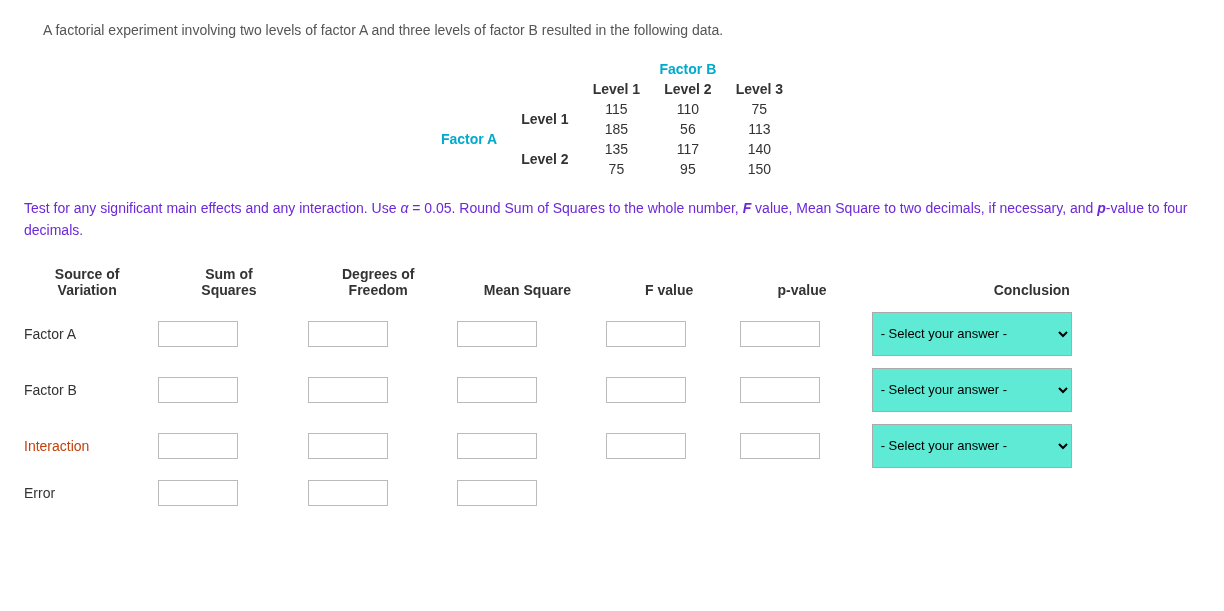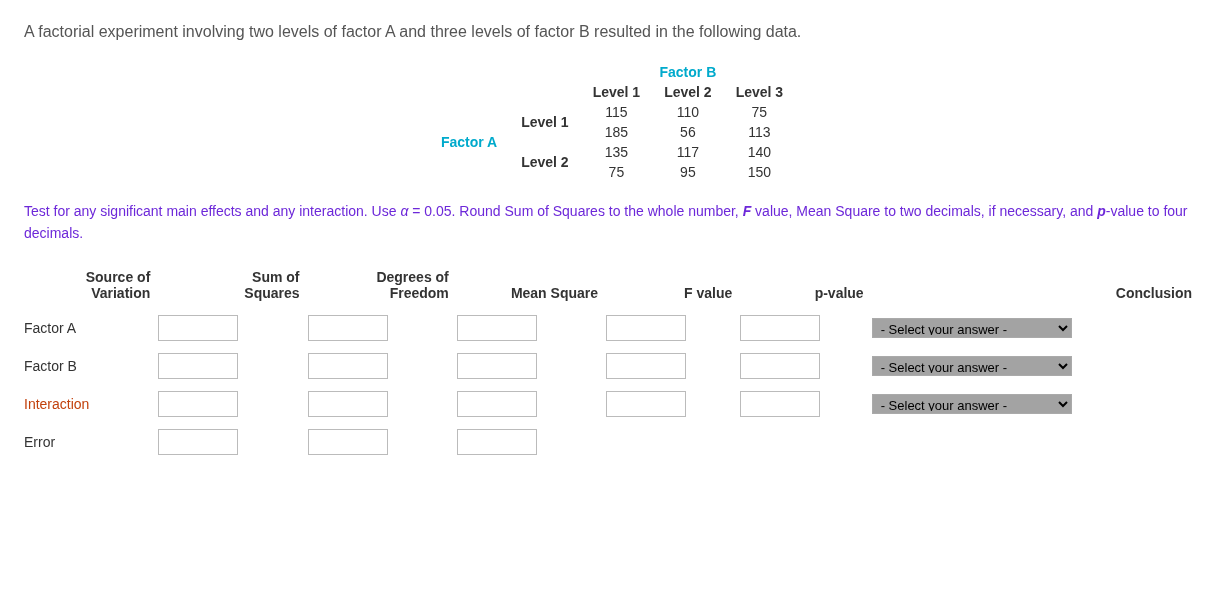--- a/index.html
+++ b/index.html
@@ -7,23 +7,24 @@
       font-family: Arial, sans-serif;
       font-size: 14px;
       color: #333;
       background: #fff;
       padding: 20px 24px;
       width: 1224px;
       min-height: 611px;
     }
     .intro-text {
       color: #555;
-      font-size: 16px;
+      font-size: 14px;
       margin-bottom: 18px;
       line-height: 1.5;
+      margin-left: 19px;
     }
     .data-table-container {
       display: flex;
       justify-content: center;
       margin-bottom: 18px;
     }
     .data-table {
       border-collapse: collapse;
     }
     .data-table td {
@@ -69,21 +70,21 @@
     }
     .instructions .bold-p {
       font-style: italic;
       font-weight: bold;
     }
     .anova-table {
       width: 100%;
       border-collapse: collapse;
     }
     .anova-table th {
-      text-align: right;
+      text-align: center;
       font-weight: bold;
       font-size: 14px;
       padding: 4px 8px 8px 0;
       border-bottom: none;
       vertical-align: bottom;
     }
     .anova-table td {
       padding: 6px 8px 6px 0;
       vertical-align: middle;
     }
@@ -115,24 +116,24 @@
       width: 80px;
       height: 26px;
       padding: 2px 4px;
       font-size: 13px;
     }
     .input-small {
       width: 80px;
     }
     select {
       border: 1px solid #aaa;
-      height: 20px;
+      height: 44px;
       font-size: 13px;
       padding: 2px 4px;
-      background: #a3a3a3;
+      background: #5eead4;
       width: 200px;
       cursor: pointer;
     }
     .row-label {
       font-size: 14px;
       color: #333;
     }
     .row-label.interaction {
       color: #c2410c;
     }

